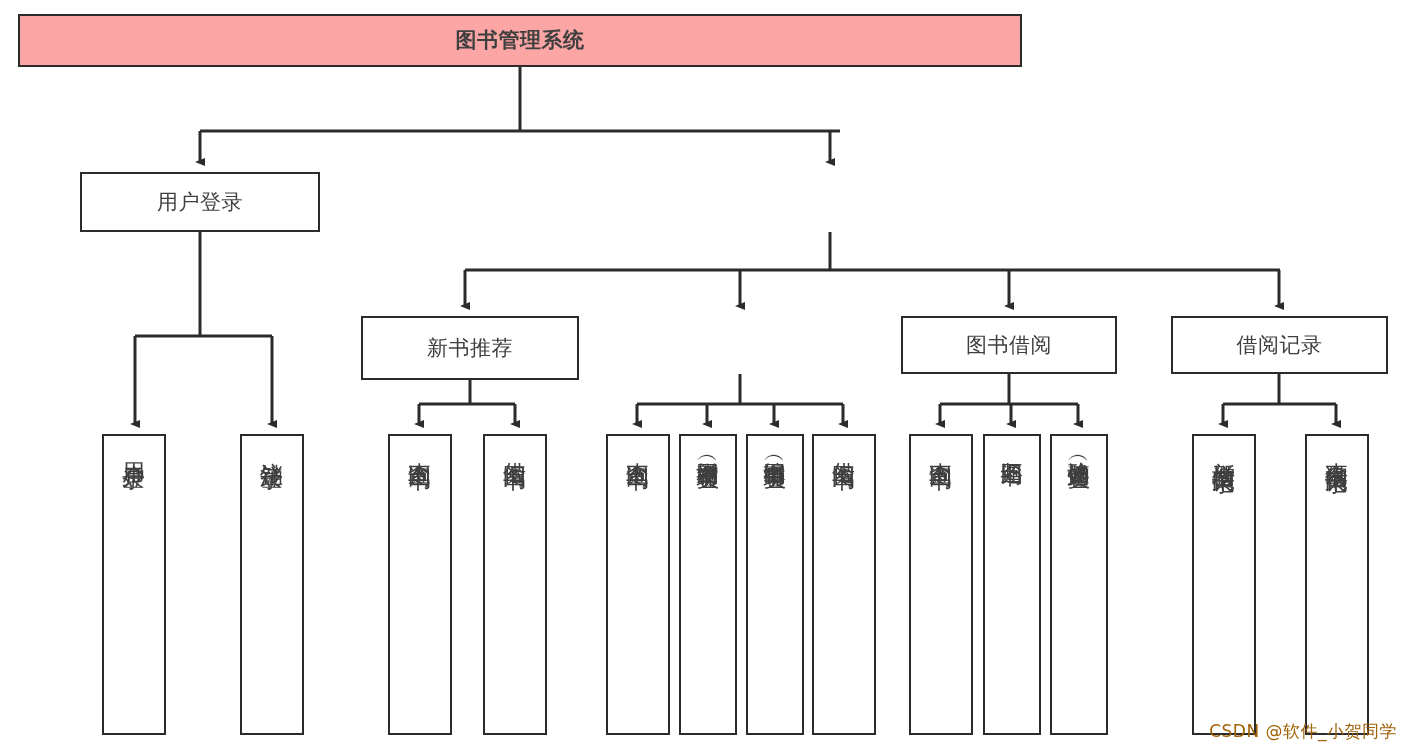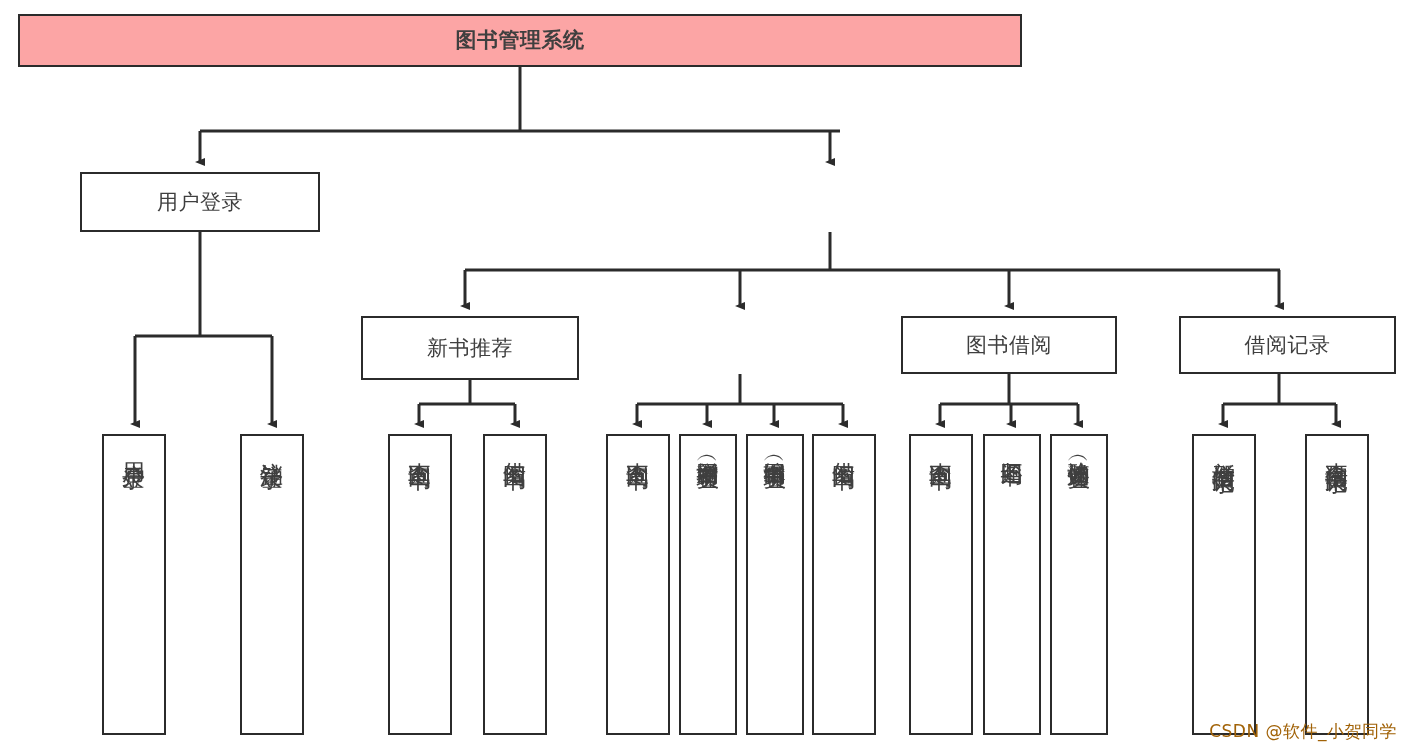--- a/index.html
+++ b/index.html
@@ -135,21 +135,21 @@
   <div class="node horiz" id="node-l2-0" style="left: 80px; top: 172px; width: 240px; height: 60px; border-color: rgb(43, 43, 43); background: rgb(255, 255, 255);">
     <span class="label" style="color: rgb(63, 63, 63);">用户登录</span>
   </div>
 
   <div class="node horiz" id="node-l3-0" style="left: 361px; top: 316px; width: 218px; height: 64px; border-color: rgb(43, 43, 43); background: rgb(255, 255, 255);">
     <span class="label" style="color: rgb(63, 63, 63);">新书推荐</span>
   </div>
   <div class="node horiz" id="node-l3-2" style="left: 901px; top: 316px; width: 216px; height: 58px; border-color: rgb(43, 43, 43); background: rgb(255, 255, 255);">
     <span class="label" style="color: rgb(63, 63, 63);">图书借阅</span>
   </div>
-  <div class="node horiz" id="node-l3-3" style="left: 1171px; top: 316px; width: 217px; height: 58px; border-color: rgb(43, 43, 43); background: rgb(255, 255, 255); margin-left: 8px;">
+  <div class="node horiz" id="node-l3-3" style="left: 1171px; top: 316px; width: 217px; height: 58px; border-color: rgb(43, 43, 43); background: rgb(255, 255, 255);">
     <span class="label" style="color: rgb(63, 63, 63);">借阅记录</span>
   </div>
 
   <div class="node vert" id="node-leaf-0" style="left: 102px; top: 434px; width: 64px; height: 301px; border-color: rgb(43, 43, 43); background: rgb(255, 255, 255);">
     <span class="label" style="color: rgb(63, 63, 63);">用户登录</span>
   </div>
   <div class="node vert" id="node-leaf-1" style="left: 240px; top: 434px; width: 64px; height: 301px; border-color: rgb(43, 43, 43); background: rgb(255, 255, 255);">
     <span class="label" style="color: rgb(63, 63, 63);">注销登录</span>
   </div>
   <div class="node vert" id="node-leaf-2" style="left: 388px; top: 434px; width: 64px; height: 301px; border-color: rgb(43, 43, 43); background: rgb(255, 255, 255);">

